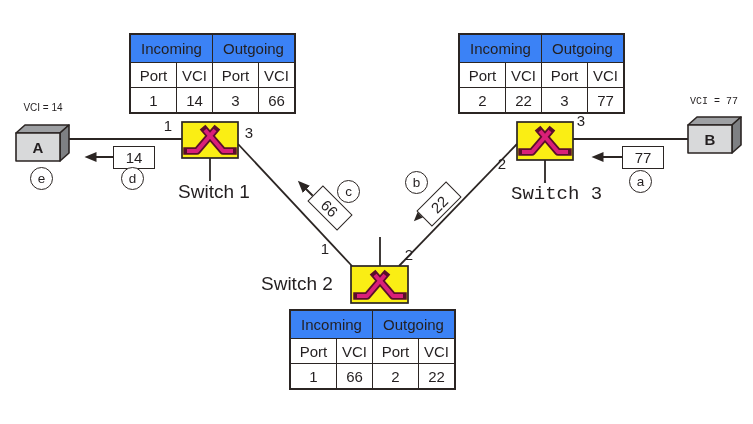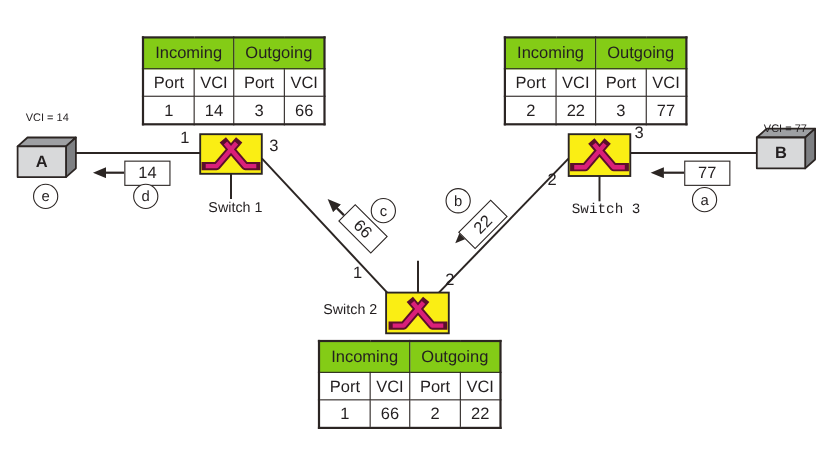--- a/index.html
+++ b/index.html
@@ -3,39 +3,39 @@
 <meta charset="utf-8">
 <style>
   html,body{margin:0;padding:0;background:#fff;}
   body{width:753px;height:424px;position:relative;overflow:hidden;
        font-family:"Liberation Sans",sans-serif;color:#231f20;}
   #stage{position:absolute;inset:0;width:753px;height:424px;}
   svg.layer{position:absolute;left:0;top:0;}
   
   table.vc{position:absolute;border-collapse:collapse;background:#fff;font-size:15px;}
   table.vc td{border:1.4px solid #2b2523;text-align:center;vertical-align:middle;padding:0;}
-  table.vc .hdr td{background:#84cc16;height:27px;margin-left:23px;}
+  table.vc .hdr td{background:#3b82f6;height:27px;margin-left:23px;}
   table.vc .sub td{height:24px;}
   table.vc .val td{height:24px;}
   table.vc td.c1{width:45px;} table.vc td.c2{width:35px;}
   table.vc td.c3{width:45px;} table.vc td.c4{width:35px;}
   table.vc{border:2px solid #2b2523;}
   
   .vbox{position:absolute;width:40px;height:21px;border:1.6px solid #2b2523;background:#fff;
         display:flex;align-items:center;justify-content:center;font-size:15px;}
   .rot45{transform:rotate(45deg);}
   .rotm45{transform:rotate(-45deg);}
   
   .step{position:absolute;width:23px;height:23px;box-sizing:border-box;border:1.8px solid #2b2523;
         border-radius:50%;background:#fff;display:flex;align-items:center;justify-content:center;
         font-size:13.5px;}
   
-  .lbl{position:absolute;font-size:13px;white-space:nowrap;}
+  .lbl{position:absolute;font-size:19px;white-space:nowrap;}
   .ctr{text-align:center;}
-  .rgt{text-align:right;}
+  .rgt{}
   .port{position:absolute;font-size:15px;width:14px;text-align:center;}
   .endl{position:absolute;display:flex;align-items:center;justify-content:center;
         font-size:15px;font-weight:bold;}
   .vci{position:absolute;font-size:10px;text-align:center;}
   
   .wire{stroke:#2b2523;stroke-width:1.8;fill:none;}
   .arrow{stroke:#2b2523;stroke-width:2;fill:none;}
   .swbox{fill:#faee14;stroke:#2b2523;stroke-width:1.7;}
   .icon-outline{fill:none;stroke:#5a0f2b;stroke-width:7.5;stroke-linejoin:round;stroke-linecap:square;}
   .icon-inner{fill:none;stroke:#da1f79;stroke-width:4;stroke-linejoin:round;stroke-linecap:butt;}
@@ -149,21 +149,21 @@
     <tr class="val">
       <td>1</td>
       <td>66</td>
       <td>2</td>
       <td>22</td>
     </tr>
   </tbody>
     </table>
 
   <div class="vci" style="left:4px;top:102px;width:78px;">VCI = 14</div>
-  <div class="vci" style="left:676px;top:112px;width:76px;">VCI = 77</div>
+  <div class="vci" style="left:676px;top:96px;width:76px;font-family:Liberation Mono, monospace;">VCI = 77</div>
   <div class="endl" style="left:16px;top:133px;width:44px;height:28px;">A</div>
   <div class="endl" style="left:688px;top:125px;width:44px;height:28px;">B</div>
 
   <div class="lbl ctr" style="left:174px;top:181px;width:80px;">Switch 1</div>
   <div class="lbl rgt" style="left:261px;top:273px;width:82px;">Switch 2</div>
   <div class="lbl ctr" style="left:511px;top:183px;width:80px;font-family:Liberation Mono, monospace;">Switch 3</div>
 
   <div class="port" style="left:161px;top:117px;">1</div>
   <div class="port" style="left:242px;top:124px;">3</div>
   <div class="port" style="left:318px;top:240px;">1</div>

